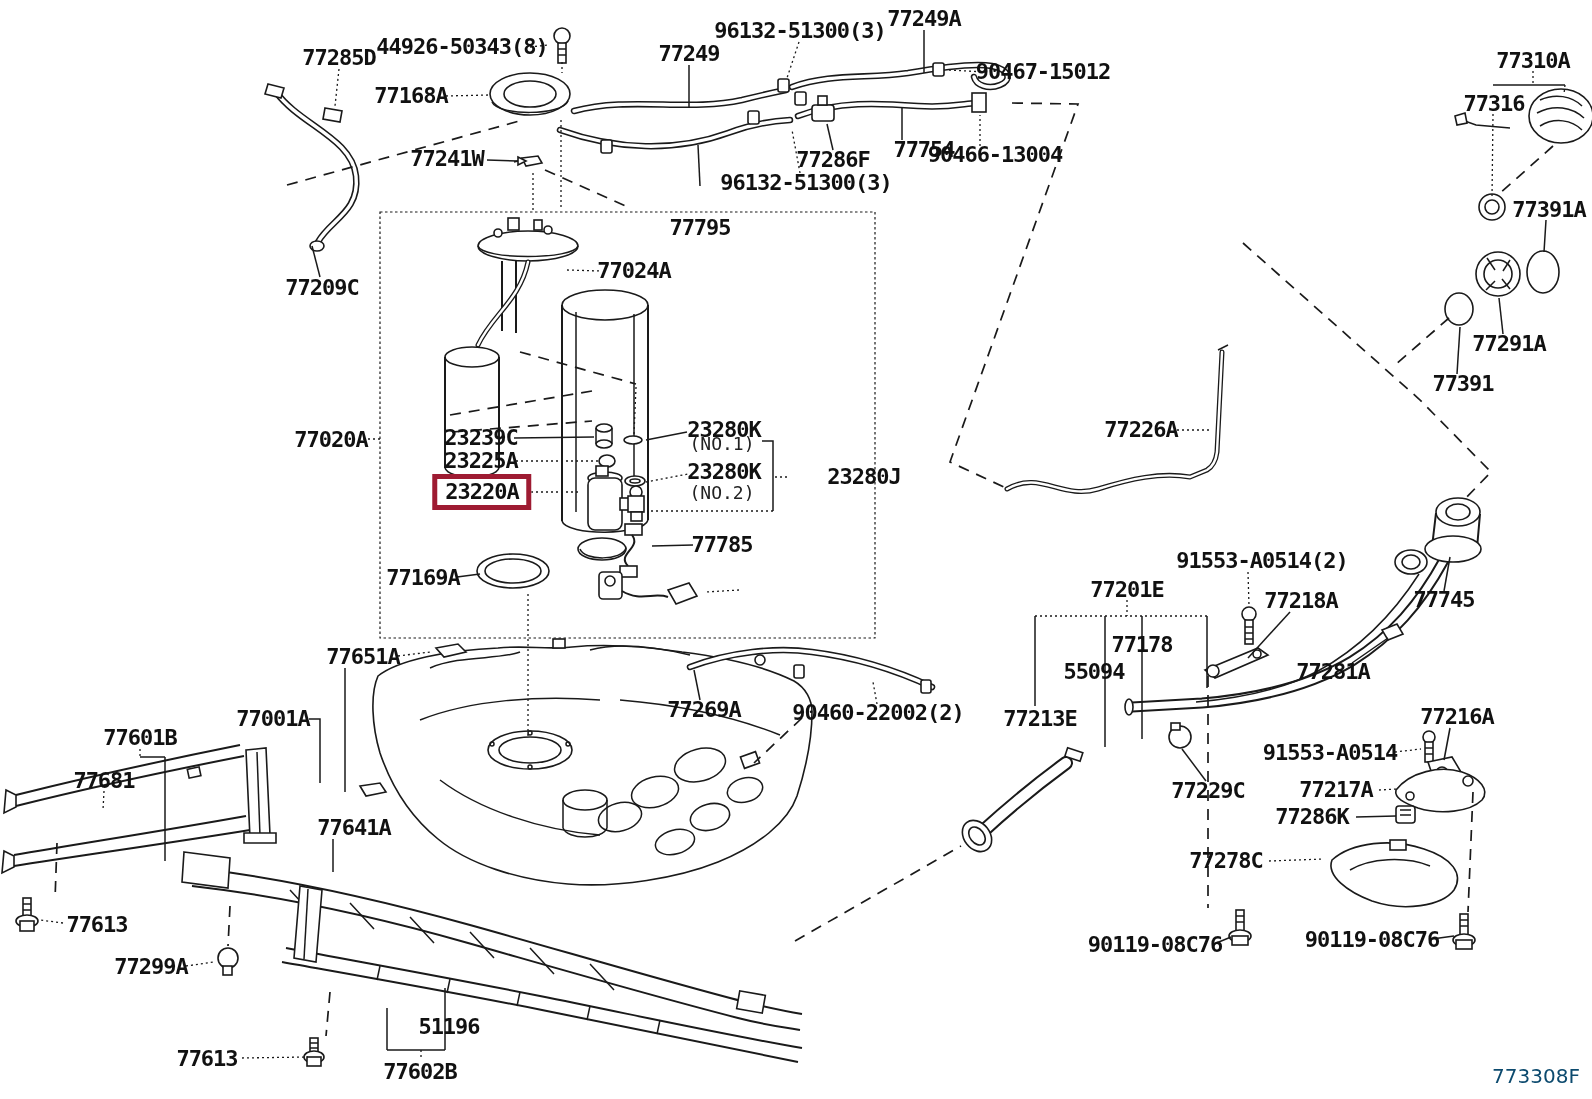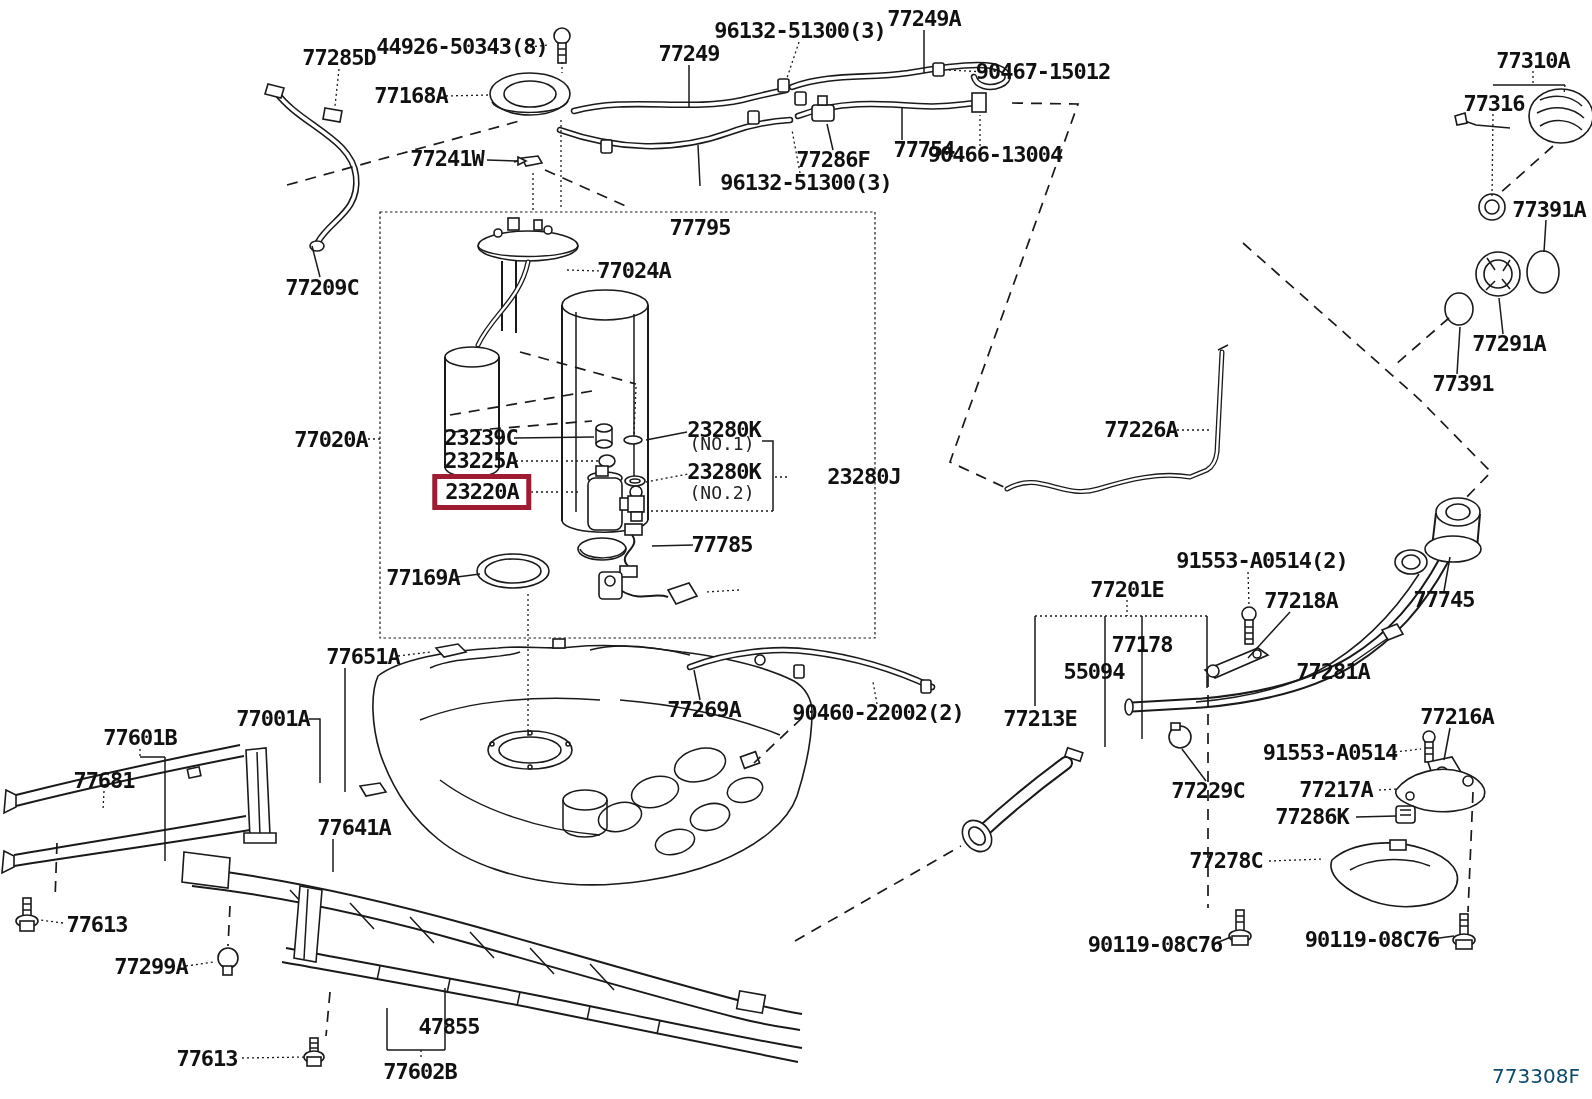--- a/index.html
+++ b/index.html
@@ -458,18 +458,18 @@
       <div class="plabel" style="left: 104px; top: 781px;">77681</div>
       <div class="plabel" style="left: 1208px; top: 791px;">77229C</div>
       <div class="plabel" style="left: 1336px; top: 790px;">77217A</div>
       <div class="plabel" style="left: 1312px; top: 817px;">77286K</div>
       <div class="plabel" style="left: 333px; top: 828px; margin-left: 21px;">77641A</div>
       <div class="plabel" style="left: 1226px; top: 861px;">77278C</div>
       <div class="plabel" style="left: 97px; top: 925px;">77613</div>
       <div class="plabel" style="left: 1155px; top: 945px;">90119-08C76</div>
       <div class="plabel" style="left: 1372px; top: 940px;">90119-08C76</div>
       <div class="plabel" style="left: 151px; top: 967px;">77299A</div>
-      <div class="plabel" style="left: 449px; top: 1027px;">47855</div>
+      <div class="plabel" style="left: 449px; top: 1027px;">51196</div>
       <div class="plabel" style="left: 207px; top: 1059px;">77613</div>
       <div class="plabel" style="left: 420px; top: 1072px;">77602B</div>
       <div class="plabel muted" style="left: 1536px; top: 1076px;">773308F</div>
     </div>
 </div>
 
 </body></html>

